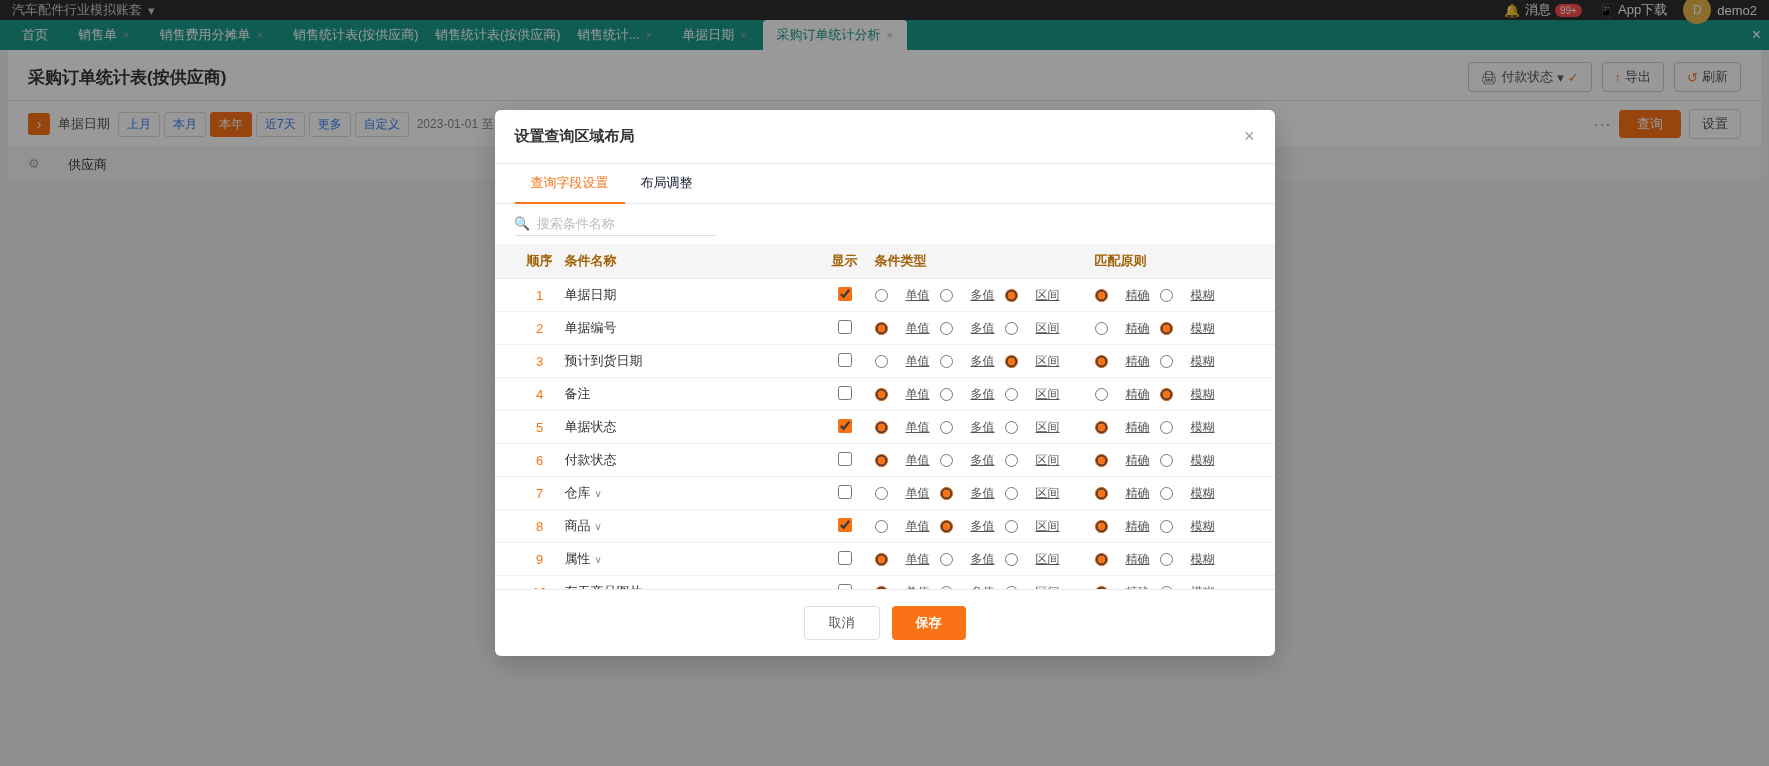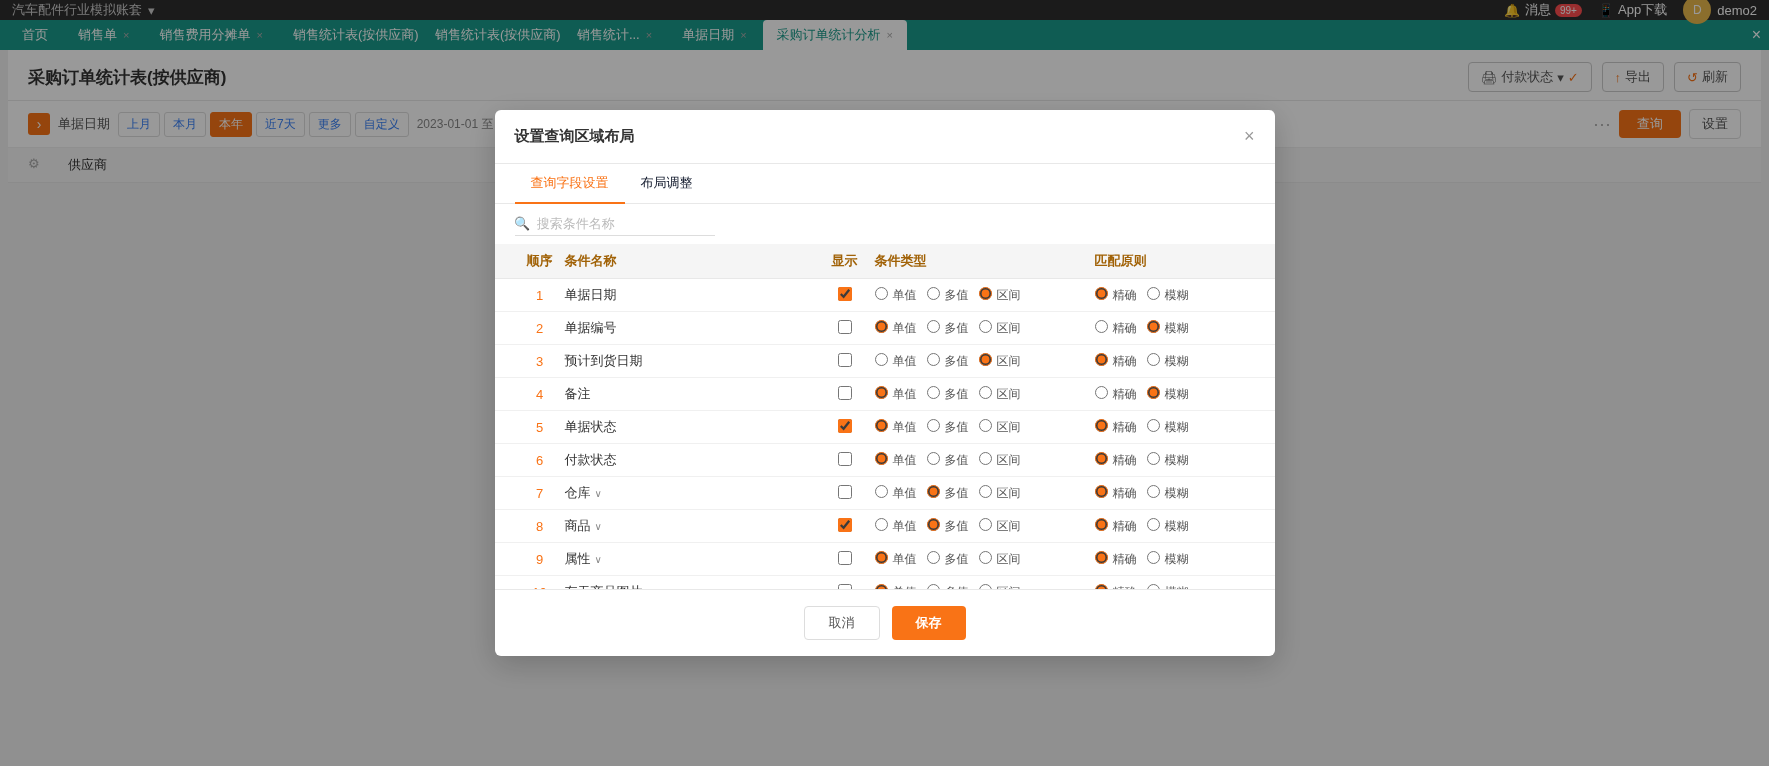--- a/index.html
+++ b/index.html
@@ -186,21 +186,21 @@
       padding: 7px 20px;
       border-bottom: 1px solid #f0f0f0;
       font-size: 13px;
     }
 
     .row-order { width: 50px; text-align: center; color: #f97316; font-size: 13px; }
     .row-name { flex: 1; min-width: 120px; color: #333; display: flex; align-items: center; gap: 4px; }
     .row-display { width: 60px; text-align: center; }
     .row-type { width: 220px; display: flex; align-items: center; gap: 10px; }
     .row-rule { width: 160px; display: flex; align-items: center; gap: 10px; }
-    .radio-label { display: flex; align-items: flex-start; gap: 5px; font-size: 12px; color: #555; cursor: pointer; }
+    .radio-label { display: flex; align-items: center; gap: 18px; font-size: 12px; color: #555; cursor: pointer; text-decoration: underline; }
     .radio-input { accent-color: #f97316; width: 13px; height: 13px; }
 
     
     .checkbox-input { accent-color: #f97316; width: 14px; height: 14px; }
 
     
     .modal-table-body::-webkit-scrollbar { width: 6px; }
     .modal-table-body::-webkit-scrollbar-track { background: #f0f0f0; }
     .modal-table-body::-webkit-scrollbar-thumb { background: #ccc; border-radius: 3px; }
 

